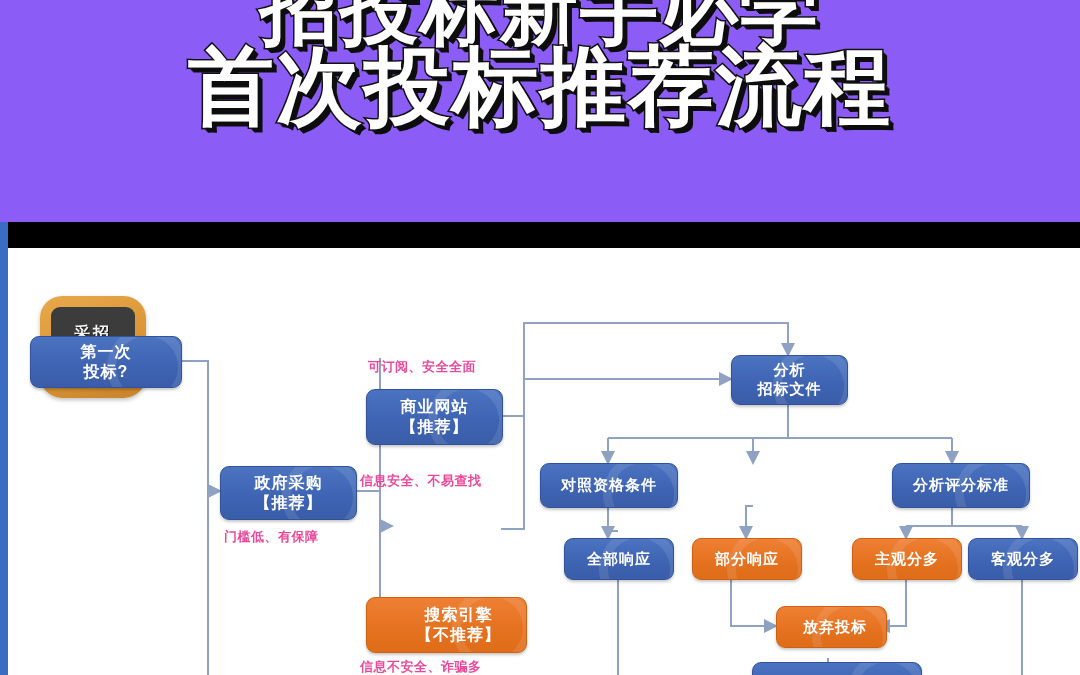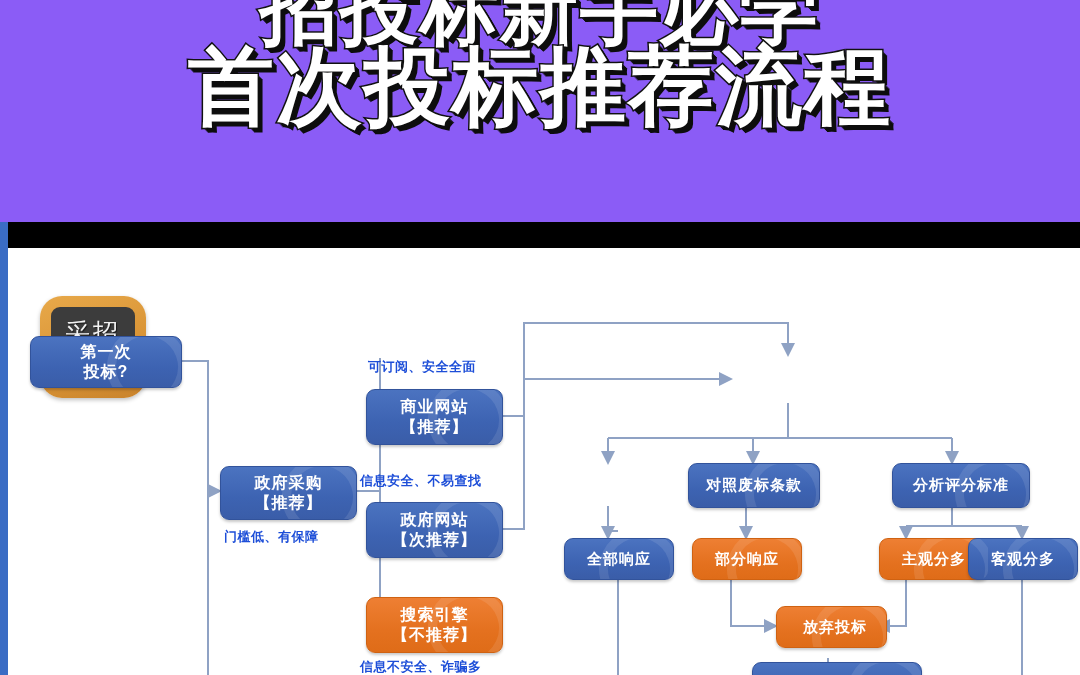--- a/index.html
+++ b/index.html
@@ -52,21 +52,21 @@
     border-radius:22px;
     box-shadow:0 2px 4px rgba(0,0,0,.25);
   }
   #brand-logo-board{
     position:absolute;left:11px;top:11px;right:11px;bottom:11px;
     background:#3c3c3c;border-radius:9px;
     display:flex;flex-direction:column;align-items:center;justify-content:center;
     overflow:hidden;
   }
   .logo-row{
-    color:#f2f2f2;font-weight:normal;font-size:25px;line-height:29px;
+    color:#f2f2f2;font-weight:bold;font-size:16px;line-height:29px;
     letter-spacing:3px;
     text-shadow:1px 1px 1px rgba(0,0,0,.6);
   }
   #logo-chalk{
     position:absolute;right:4px;bottom:2px;
     width:30px;height:20px;
     background:linear-gradient(120deg,rgba(255,255,255,0) 30%,#bfe3f5 55%,#ffffff 80%);
     transform:rotate(-18deg);
     border-radius:3px;opacity:.95;
   }
@@ -93,21 +93,21 @@
   }
   
   .node::after{
     content:"";position:absolute;right:-6px;top:-10px;
     width:62px;height:62px;border-radius:50%;
     border:9px solid rgba(255,255,255,.10);
     transform:rotate(25deg);z-index:1;
   }
   
   .edge-label{
-    position:absolute;color:#1d4ed8;font-weight:bold;
+    position:absolute;color:#ec4899;font-weight:bold;
     font-size:13px;white-space:nowrap;letter-spacing:.5px;
   }
   
   #connectors{position:absolute;left:0;top:0;width:1072px;height:427px;}
 </style>
 </head>
 <body>
 
 <div id="title-banner">
   <div class="title-line" id="title-line-1">招投标新手必学</div>
@@ -193,53 +193,53 @@
     </div>
   </div>
 
   <div class="node blue" style="left:358px;top:141px;width:135px;height:54px;font-size:16px;">
     <div>
       <span>商业网站</span>
       <span>【推荐】</span>
     </div>
   </div>
 
-  <div class="node blue" style="left:358px;top:254px;width:135px;height:54px;font-size:16px;">
-    <div>
-      <span>政府网站</span>
-      <span>【次推荐】</span>
-    </div>
-  </div>
-
-  <div class="node orange" style="left:358px;top:349px;width:135px;height:54px;font-size:16px;">
+
+  <div class="node orange" style="left:358px;top:349px;width:135px;height:54px;font-size:16px;padding-left:24px;">
     <div>
       <span>搜索引擎</span>
       <span>【不推荐】</span>
     </div>
   </div>
 
-
-
-  <div class="node blue" style="left:680px;top:215px;width:130px;height:43px;font-size:15px;">
-    <span>对照废标条款</span>
-  </div>
+  <div class="node blue" style="left:723px;top:107px;width:115px;height:48px;font-size:15px;">
+    <div>
+      <span>分析</span>
+      <span>招标文件</span>
+    </div>
+  </div>
+
+  <div class="node blue" style="left:532px;top:215px;width:136px;height:43px;font-size:15px;">
+    <span>对照资格条件</span>
+  </div>
+
 
   <div class="node blue" style="left:884px;top:215px;width:136px;height:43px;font-size:15px;">
     <span>分析评分标准</span>
   </div>
 
   <div class="node blue" style="left:556px;top:290px;width:108px;height:40px;font-size:15px;">
     <span>全部响应</span>
   </div>
 
   <div class="node orange" style="left:684px;top:290px;width:108px;height:40px;font-size:15px;">
     <span>部分响应</span>
   </div>
 
-  <div class="node orange" style="left:844px;top:290px;width:108px;height:40px;font-size:15px;margin-left:27px;">
+  <div class="node orange" style="left:844px;top:290px;width:108px;height:40px;font-size:15px;">
     <span>主观分多</span>
   </div>
 
   <div class="node blue" style="left:960px;top:290px;width:108px;height:40px;font-size:15px;">
     <span>客观分多</span>
   </div>
 
   <div class="node orange" style="left:768px;top:358px;width:102px;height:40px;font-size:15px;padding-left:7px;">
     <span>放弃投标</span>
   </div>

